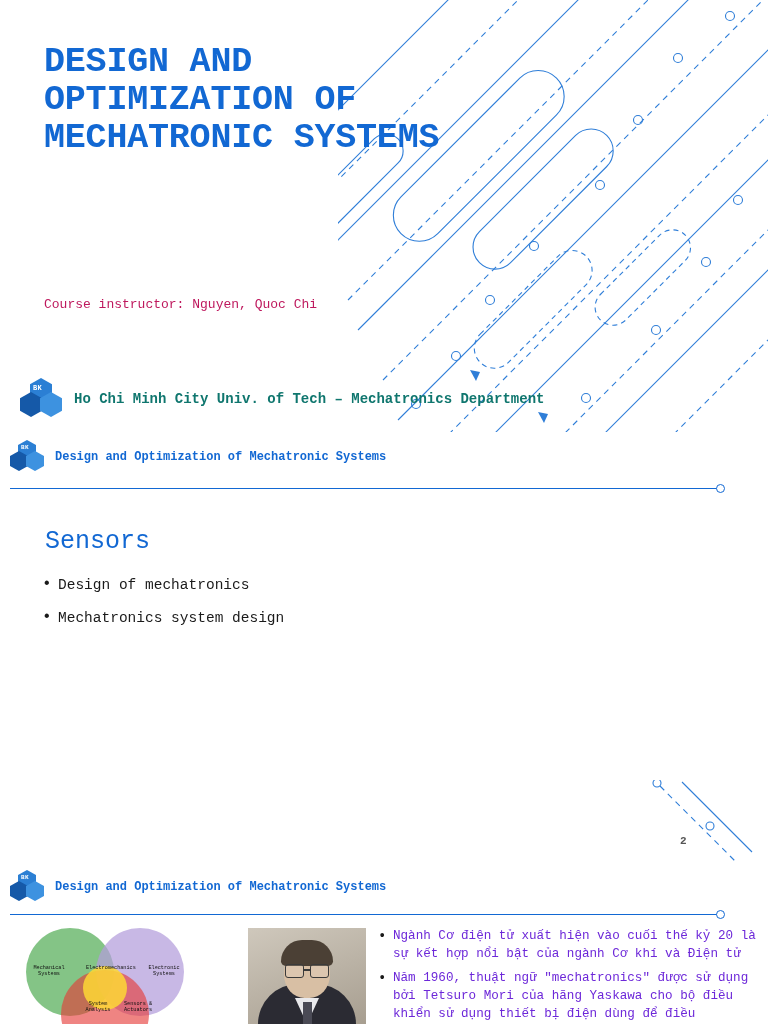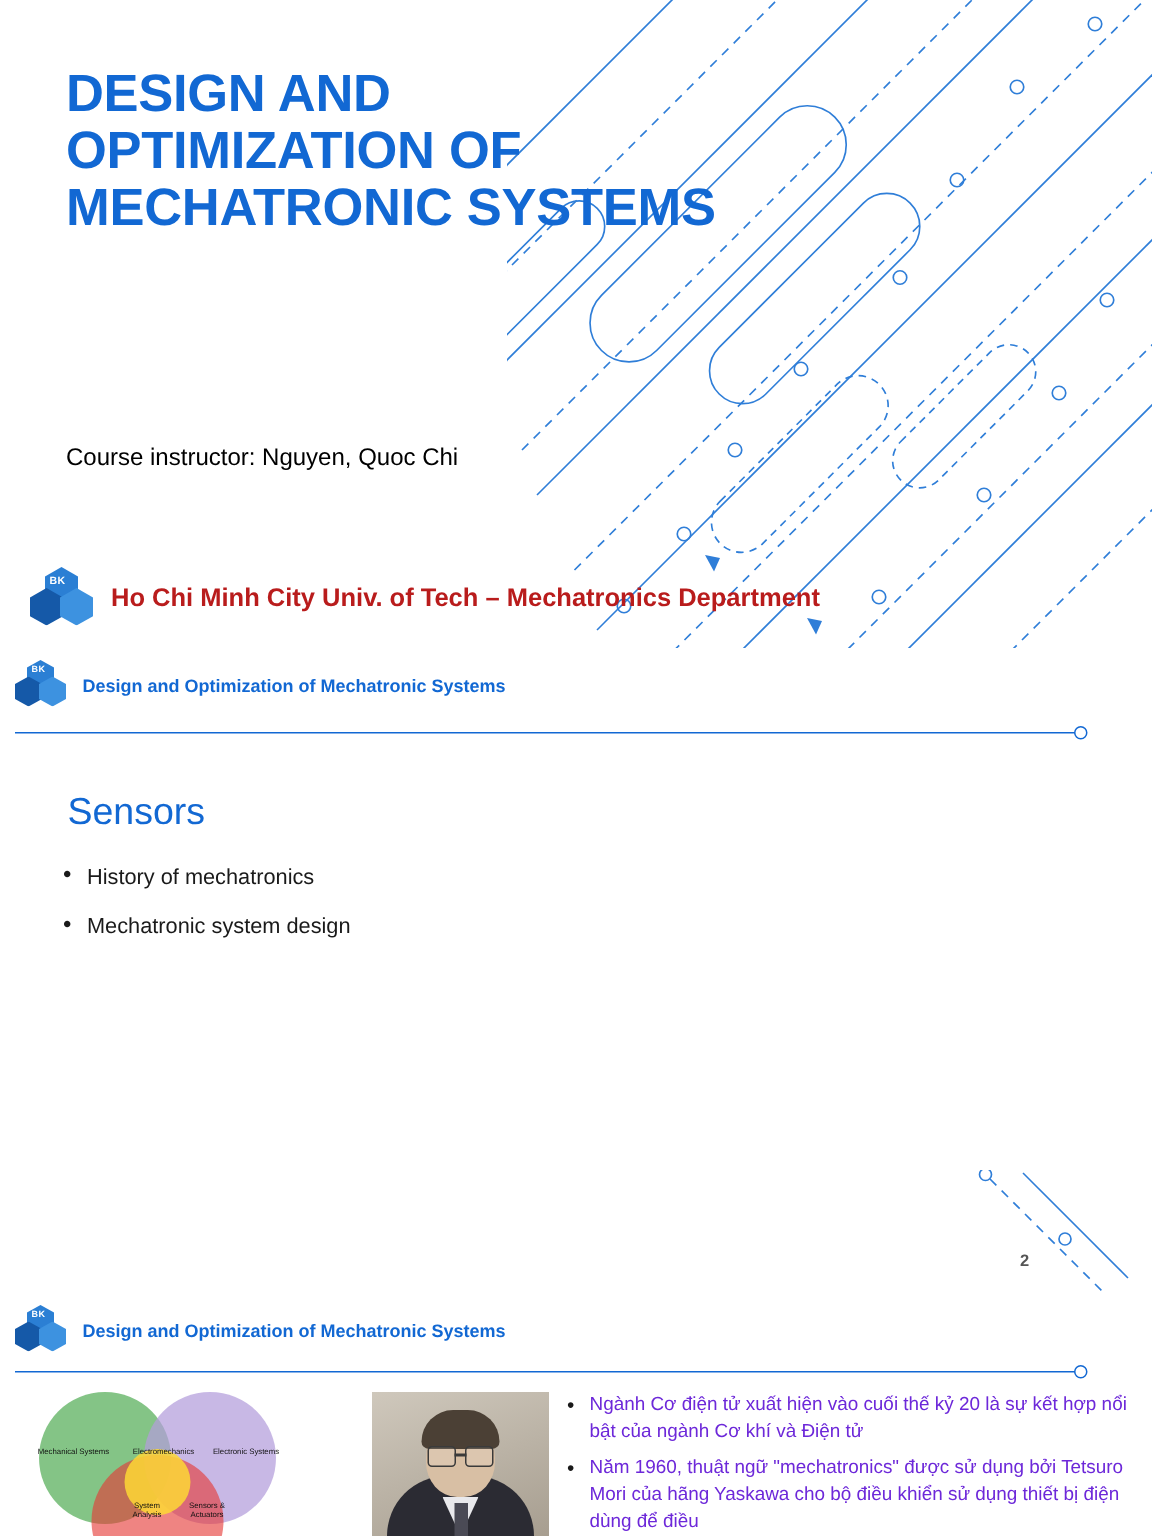--- a/index.html
+++ b/index.html
@@ -12,20 +12,21 @@
     height: 1024px;
     font-family: "Liberation Sans", sans-serif;
     overflow: hidden;
     position: relative;
   }
   .page {
     position: relative;
     width: 684px;
     height: 1024px;
     background: #ffffff;
+    font-family: Liberation Mono, monospace;
   }
 
   
   .slide1 {
     position: absolute;
     left: 0; top: 0;
     width: 768px;
     height: 432px;
     background: #ffffff;
     overflow: hidden;
@@ -57,36 +58,36 @@
     left: 44px;
     top: 256px;
     font-size: 17.5px;
     color: #3c3c3c;
     white-space: nowrap;
   }
   .subtitle2 {
     position: absolute;
     left: 44px;
     top: 297px;
-    font-size: 16px;
-    color: #000000;
+    font-size: 13px;
+    color: #be185d;
     white-space: nowrap;
   }
   .dept-row {
     position: absolute;
     left: 20px;
     top: 378px;
     display: flex;
     align-items: center;
     gap: 12px;
   }
   .dept-text {
-    font-size: 17px;
+    font-size: 14px;
     font-weight: bold;
-    color: #b91c1c;
+    color: #0f766e;
     white-space: nowrap;
   }
 
   
   .bk-logo {
     position: relative;
     width: 42px;
     height: 42px;
     flex: 0 0 auto;
   }
@@ -422,22 +423,22 @@
         <span class="bk-txt">BK</span>
       </div>
       <div class="hdr-text">Design and Optimization of Mechatronic Systems</div>
     </div>
     <div class="hdr-rule"></div>
     <div class="hdr-rule-dot"></div>
 
     <div class="contents-title">Sensors</div>
 
     <ul class="bullets">
-      <li>History of mechatronics</li>
-      <li>Mechatronic system design</li>
+      <li>Design of mechatronics</li>
+      <li>Mechatronics system design</li>
     </ul>
 
     <div class="s2-art">
       <svg width="110" height="110" viewBox="0 0 110 110" xmlns="http://www.w3.org/2000/svg">
         <g stroke="#2f7ed8" fill="none" stroke-width="1.1">
           <line x1="12" y1="6" x2="92" y2="86" stroke-dasharray="6 5"></line>
           <line x1="34" y1="2" x2="104" y2="72"></line>
           <circle cx="9" cy="3" r="4"></circle>
           <circle cx="62" cy="46" r="4"></circle>
           <path d="M92 86 l8 -2 l-2 10 z" fill="#2f7ed8" stroke="none"></path>

